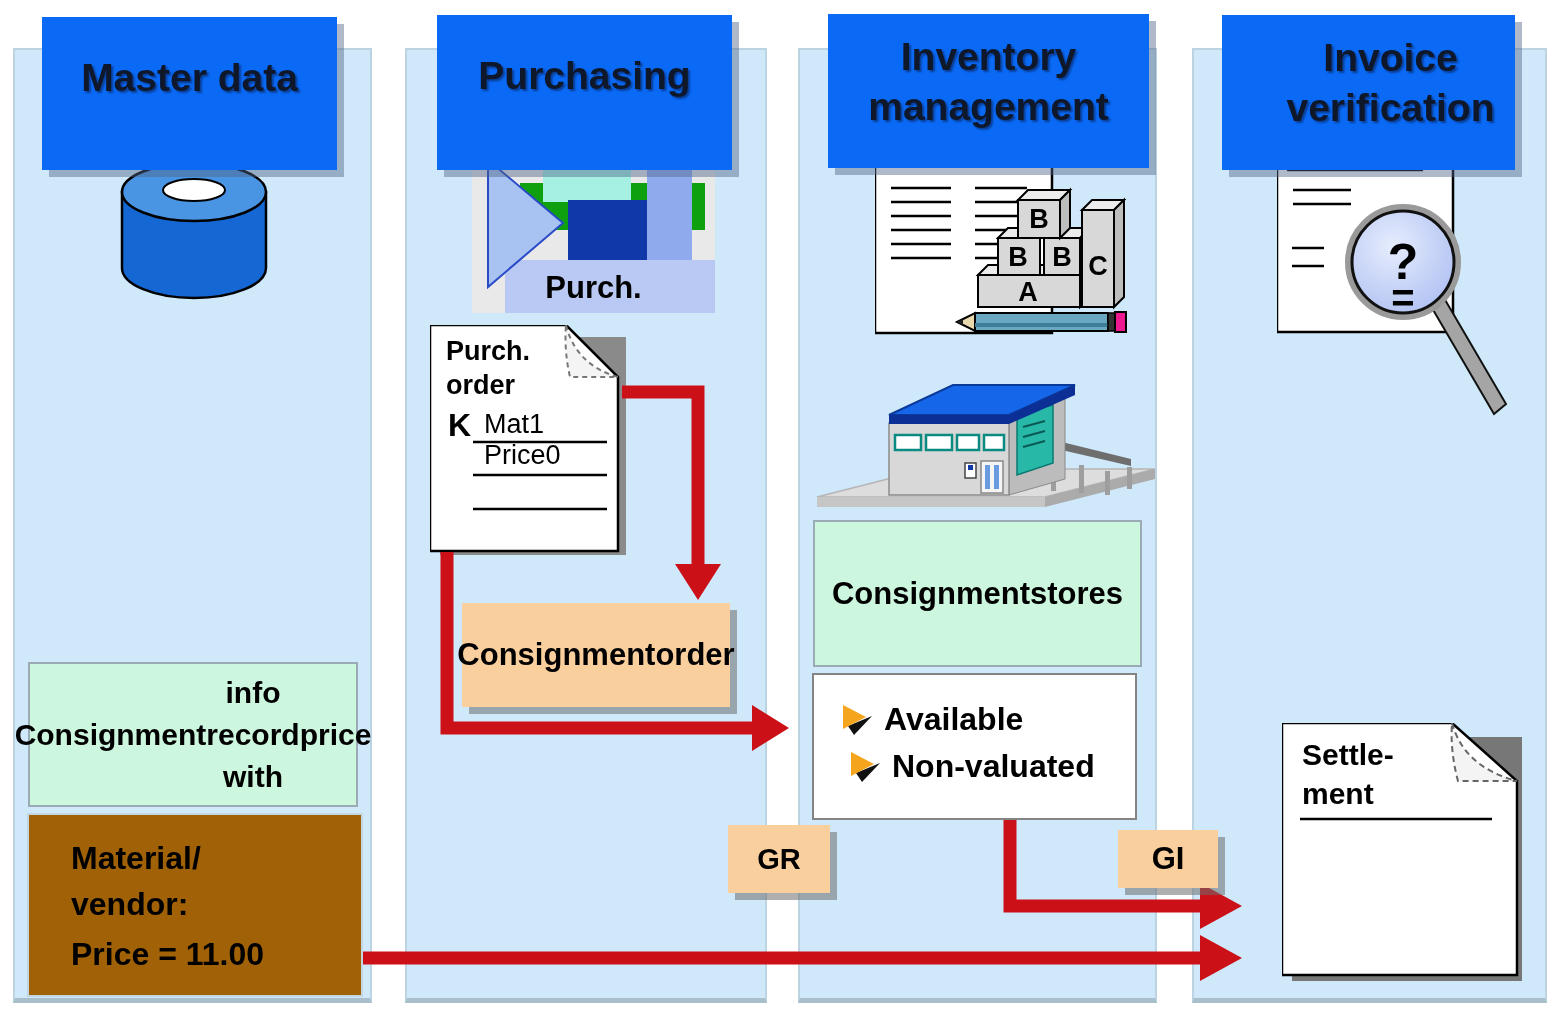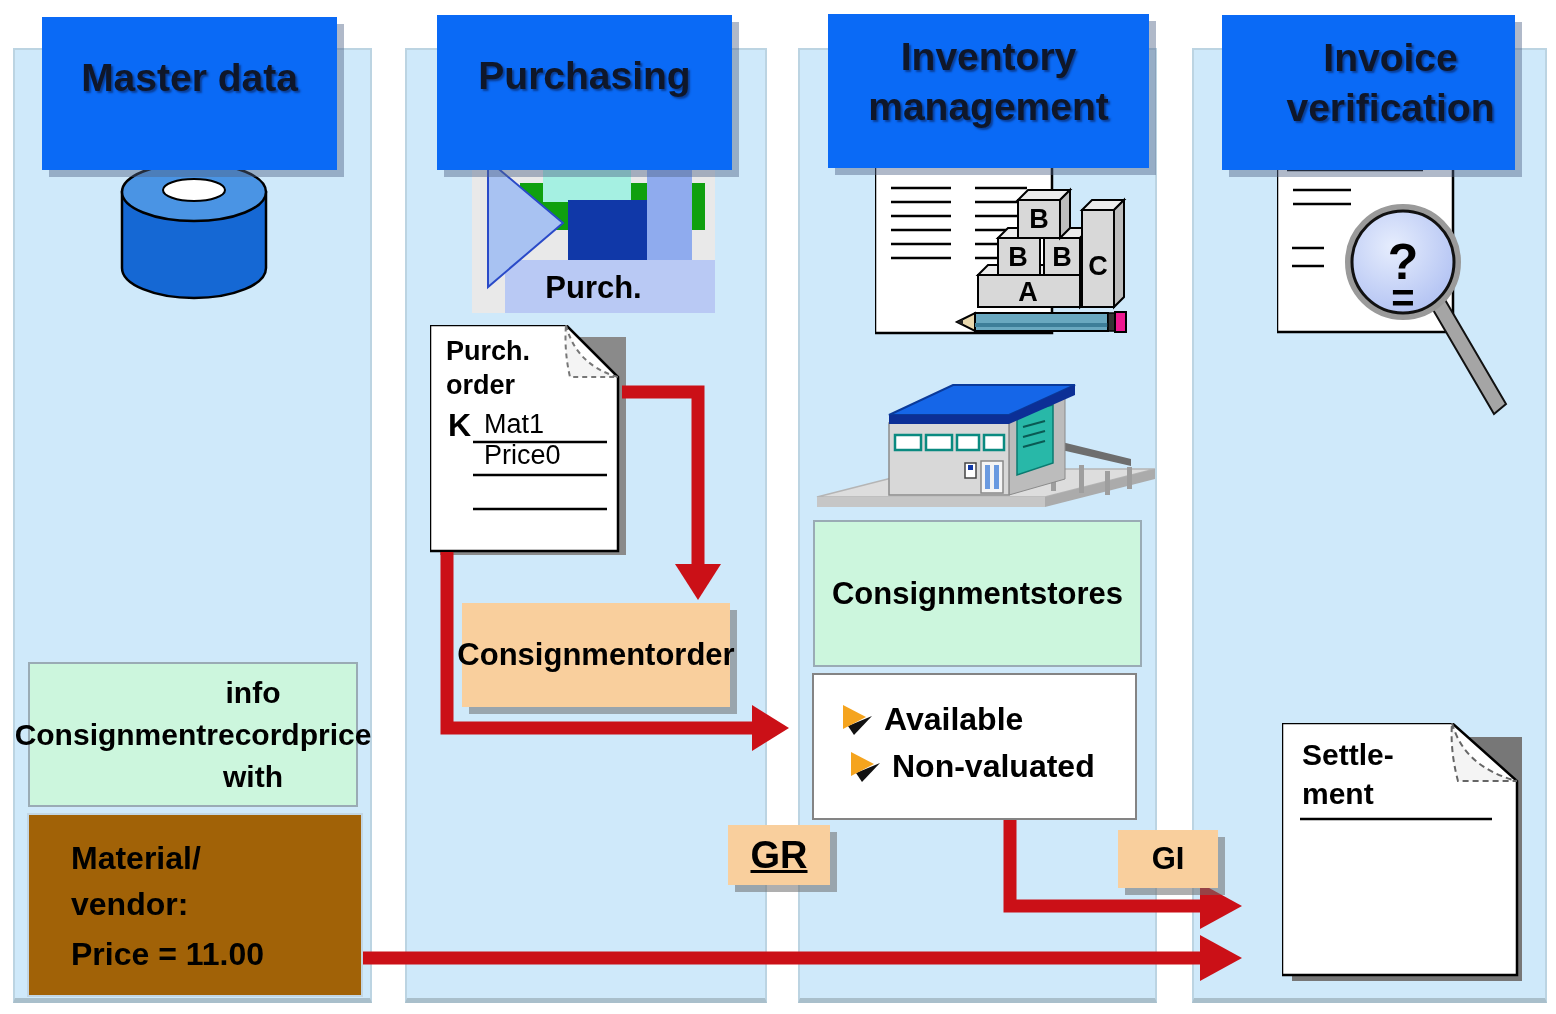--- a/index.html
+++ b/index.html
@@ -252,21 +252,21 @@
     <div>info record with</div>
     <div>price</div>
   </div>
 
   <div class="matbox" style="left:27px;top:813px;width:336px;height:184px;">
     <div>Material/</div>
     <div>vendor:</div>
     <div class="price">Price = 11.00</div>
   </div>
 
-  <div class="box orange" style="left:728px;top:825px;width:102px;height:60px;font-size:38px;text-decoration:underline;">
+  <div class="box orange" style="left:728px;top:825px;width:102px;height:68px;font-size:29px;">
     <span>GR</span>
   </div>
   <div class="box orange" style="left:1118px;top:830px;width:100px;height:58px;font-size:31px;">
     <span>GI</span>
   </div>
 
   <svg class="arrows" width="1556" height="1014" viewBox="0 0 1556 1014">
     <g stroke="#cb1017" stroke-width="13" fill="none">
       <polyline points="622,392 698,392 698,566"></polyline>
       <polyline points="447,552 447,728 754,728"></polyline>

